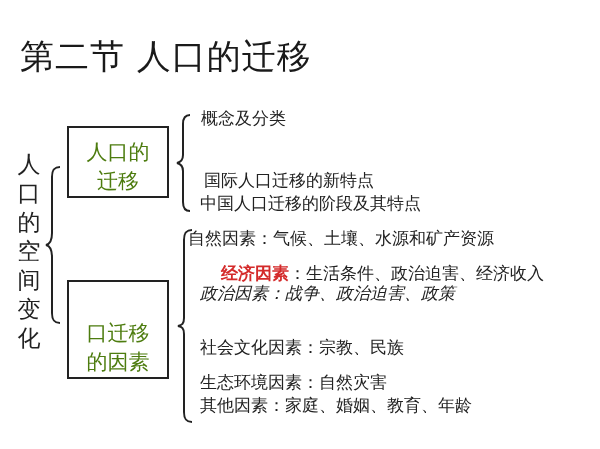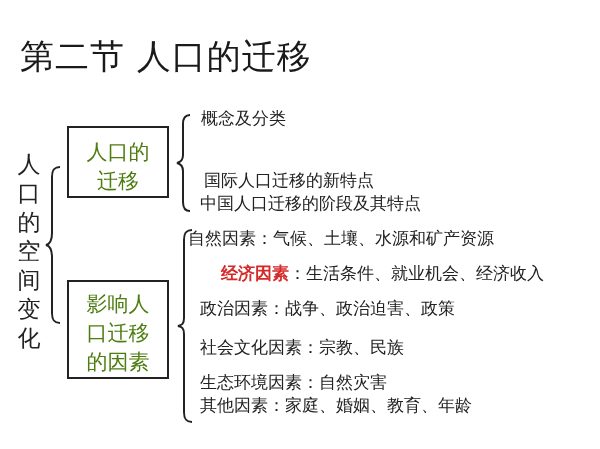--- a/index.html
+++ b/index.html
@@ -108,39 +108,38 @@
 </div>
 <div class="item" style="left:204px; top:149px;margin-top:20px;">
   <span>国际人口迁移的新特点</span>
 </div>
 <div class="item" style="left:200px; top:192px;">
   <span>中国人口迁移的阶段及其特点</span>
 </div>
 
 <div class="box box2">
   <div class="box-inner">
-    <span>影响人</span>
     <span>口迁移</span>
     <span>的因素</span>
   </div>
 </div>
 
 <div class="brace" style="left:176px; top:228px;">
   <svg width="18" height="196" viewBox="0 0 18 196">
     <path d="M16 2 C10 2 8 5 8 12 L8 90 C8 96 6 97 2 98 C6 99 8 100 8 106 L8 184 C8 191 10 194 16 194" fill="none" stroke="#222" stroke-width="2"></path>
   </svg>
 </div>
 
 <div class="item" style="left:188px; top:227px;">
   <span>自然因素</span><span>：</span><span>气候、土壤、水源和矿产资源</span>
 </div>
 <div class="item" style="left:200px; top:262px;">
-  <span class="hl">经济因素</span><span>：</span><span>生活条件、就业机会、经济收入</span>
+  <span class="hl">经济因素</span><span>：</span><span>生活条件、政治迫害、经济收入</span>
 </div>
-<div class="item" style="left:200px; top:297px;">
+<div class="item" style="left:200px; top:282px;font-style:italic;">
   <span>政治因素</span><span>：</span><span>战争、政治迫害、政策</span>
 </div>
 <div class="item" style="left:200px; top:336px;">
   <span>社会文化因素</span><span>：</span><span>宗教、民族</span>
 </div>
 <div class="item" style="left:200px; top:371px;">
   <span>生态环境因素</span><span>：</span><span>自然灾害</span>
 </div>
 <div class="item" style="left:200px; top:394px;">
   <span>其他因素</span><span>：</span><span>家庭、婚姻、教育、年龄</span>

